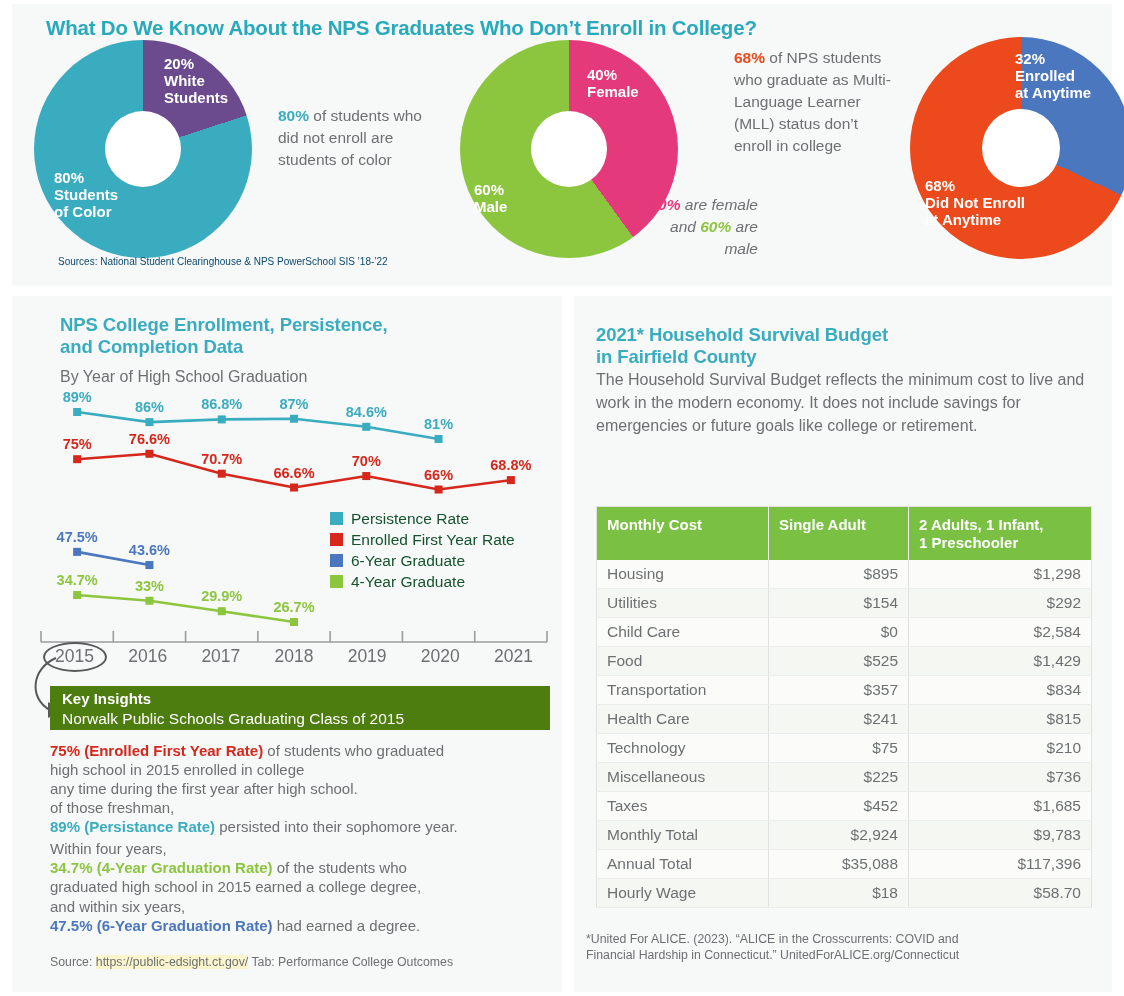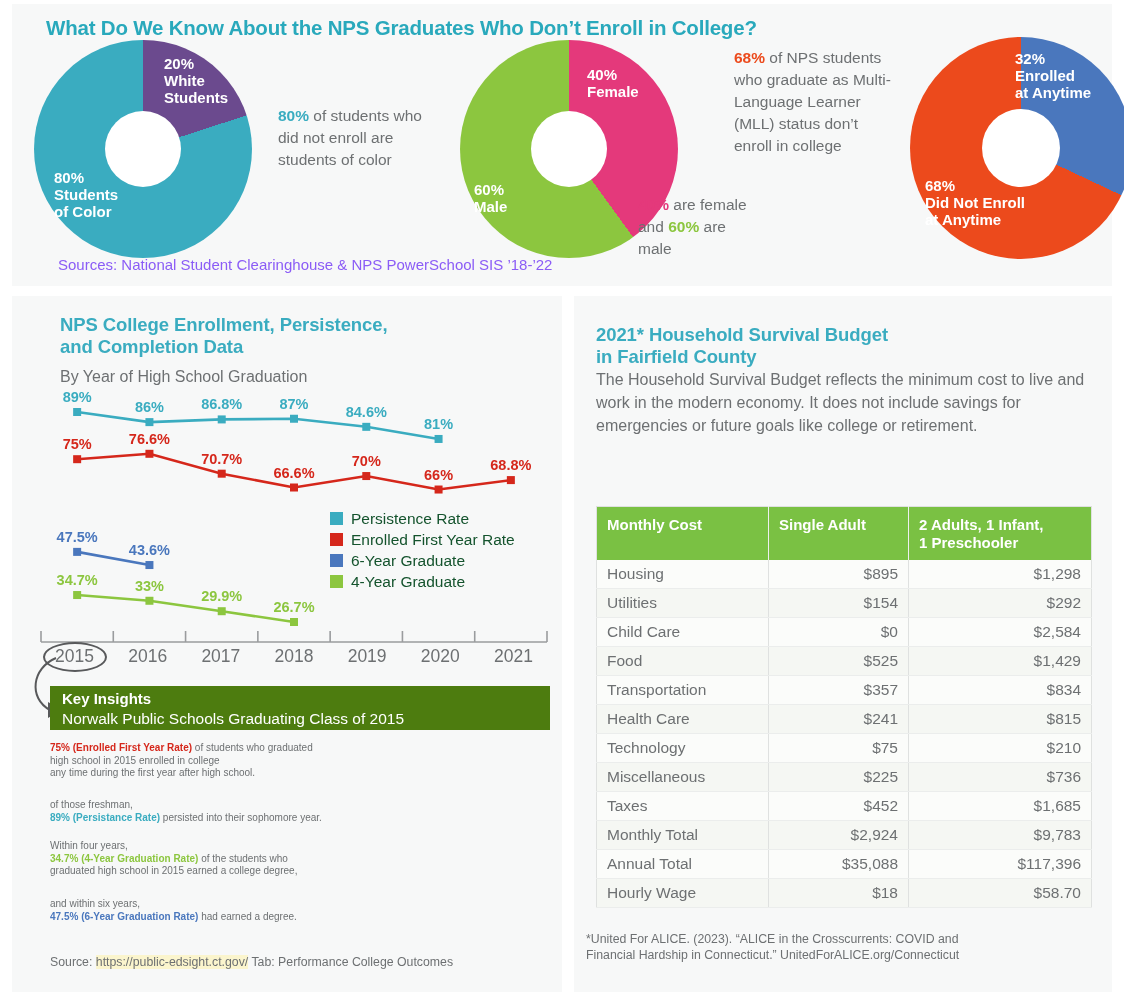--- a/index.html
+++ b/index.html
@@ -36,21 +36,21 @@
     left:50%; top:50%; transform: translate(-50%,-50%);
   }
   .donut-label {
     position: absolute; color: #ffffff; font-weight: bold;
     font-size: 15px; line-height: 1.12; text-align: left;
   }
 
   
   .body-txt { font-size: 15.5px; color: #6d7072; line-height: 1.42; }
   .body-txt b { font-weight: bold; }
-  .src-line { font-size: 15px; color: #8b5cf6; }
+  .src-line { font-size: 10px; color: #0c4a6e; }
 
   
   #chartwrap { position:absolute; left:38px; top:380px; width: 510px; height: 290px; }
   #chart-svg { position:absolute; left:0; top:0; }
 
   
   .legend { position:absolute; left:330px; top:508px; }
   .legend-row { display:flex; align-items:center; height: 21px; }
   .legend-swatch { width: 13px; height: 13px; margin-right: 8px; flex: 0 0 auto; }
   .legend-text { font-size: 15.5px; color: #14532d; }
@@ -61,21 +61,21 @@
   .year-cell.circled { position: relative; }
 
   
   #keybar {
     position:absolute; left:50px; top:686px; width: 500px; height: 44px;
     background:#4d7c0f; color:#ffffff; padding: 4px 12px 0 12px;
   }
   #keybar .k1 { font-size: 15px; font-weight: bold; line-height: 1.25; }
   #keybar .k2 { font-size: 15.5px; line-height: 1.25; }
 
-  .insight { position:absolute; left:50px; font-size: 10px; color:#6d7072; line-height:1.26; width: 505px;}
+  .insight { position:absolute; left:50px; font-size: 15px; color:#6d7072; line-height:1.26; width: 505px;}
   .insight b { font-weight: bold; }
 
   
   #tbl { position:absolute; left:596px; top:506px; width: 496px; border-collapse: collapse; }
   #tbl th {
     background:#7ac143; color:#ffffff; font-size:15px; font-weight:bold;
     padding: 9px 10px; text-align:left; vertical-align: top; line-height:1.18;
     border-right: 1px solid #eef0ef;
   }
   #tbl th:last-child { border-right: none; }
@@ -121,21 +121,21 @@
       <div class="hole" style="width:76px;height:76px;"></div>
     </div>
     <div class="donut-label" style="left:575px; top:63px;">
       <span>40%</span><br>
       <span>Female</span>
     </div>
     <div class="donut-label" style="left:462px; top:178px;">
       <span>60%</span><br>
       <span>Male</span>
     </div>
-    <div class="body-txt" style="position:absolute; left:626px; top:190px; width:120px; text-align:left;">
+    <div class="body-txt" style="position:absolute; left:626px; top:190px; width:120px; text-align:right;font-style:italic;">
       <b style="color:#e4397b">40%</b><span> are female and </span><b style="color:#8cc63f">60%</b><span> are male</span>
     </div>
 
     <div class="donut" id="d3" style="left: 898px; top: 33px; width: 222px; height: 222px; background: conic-gradient(rgb(74, 119, 189) 0%, rgb(74, 119, 189) 32%, rgb(236, 74, 28) 32%, rgb(236, 74, 28) 100%);">
       <div class="hole" style="width:78px;height:78px;"></div>
     </div>
     <div class="donut-label" style="left:1003px; top:47px;">
       <span>32%</span><br>
       <span>Enrolled</span><br>
       <span>at Anytime</span>

